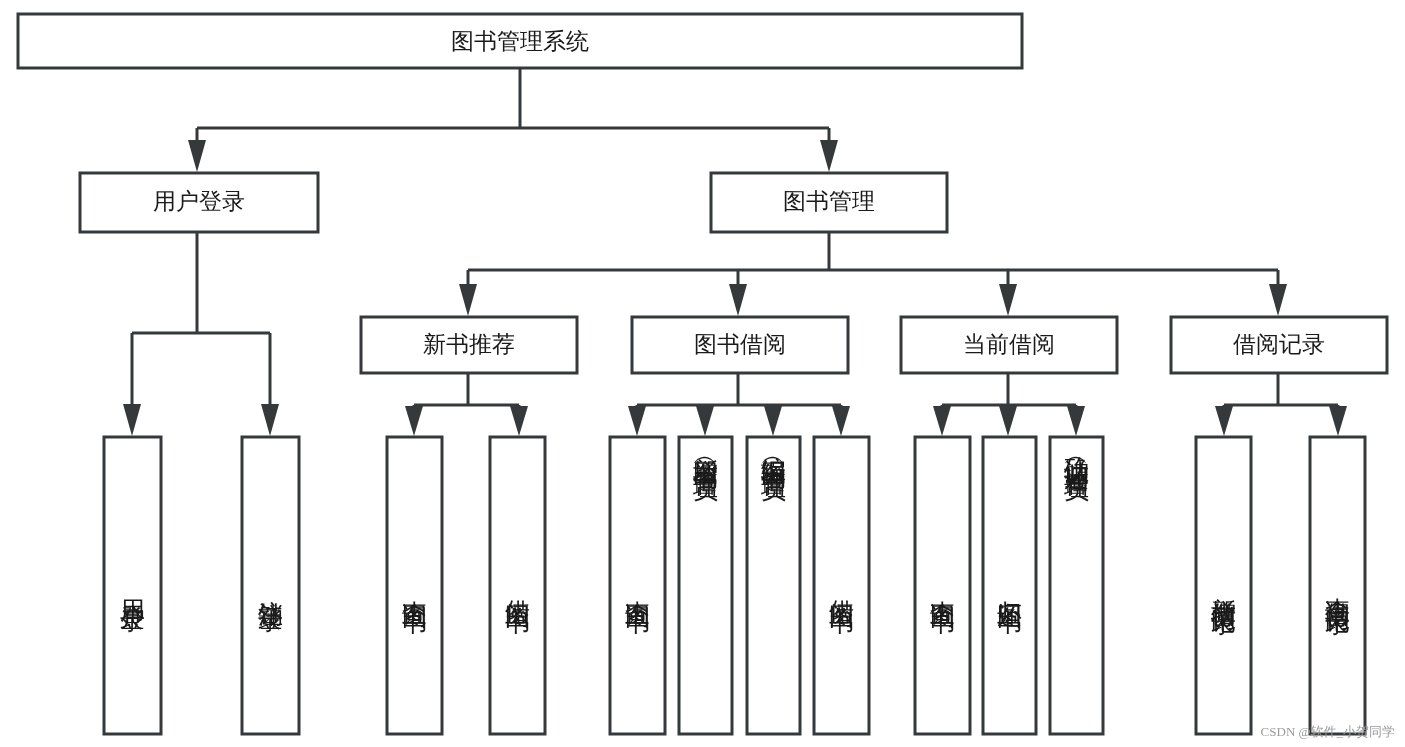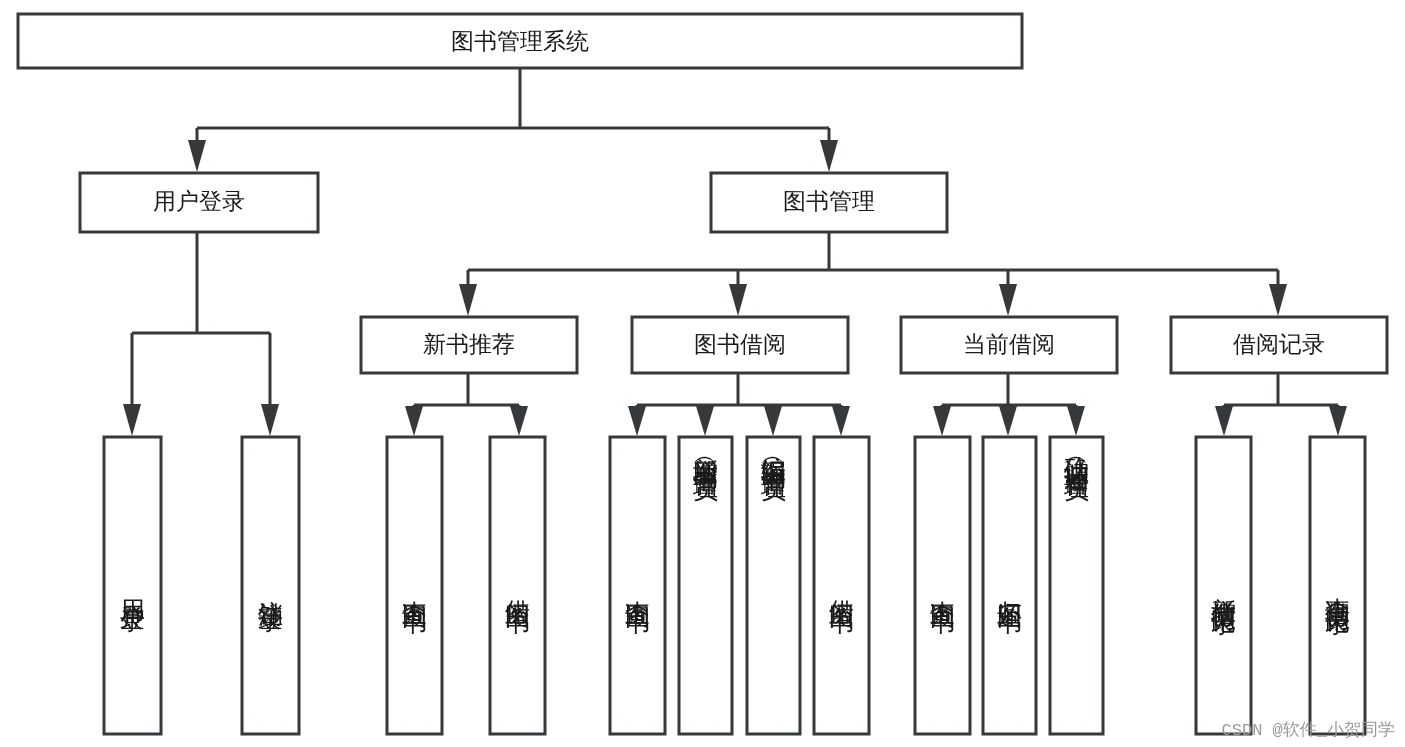--- a/index.html
+++ b/index.html
@@ -62,22 +62,22 @@
     position: absolute;
     display: flex;
     align-items: center;
     justify-content: center;
     pointer-events: none;
   }
   .watermark {
     position: absolute;
     right: 10px;
     bottom: 6px;
-    font-family: Liberation Mono, monospace;
-    font-size: 17px;
+    font-family: Liberation Serif, serif;
+    font-size: 13px;
     color: #9b9b9b;
     white-space: nowrap;
     user-select: none;
   }
 </style>
 </head>
 <body>
 
 <div id="diagram-root">
 

